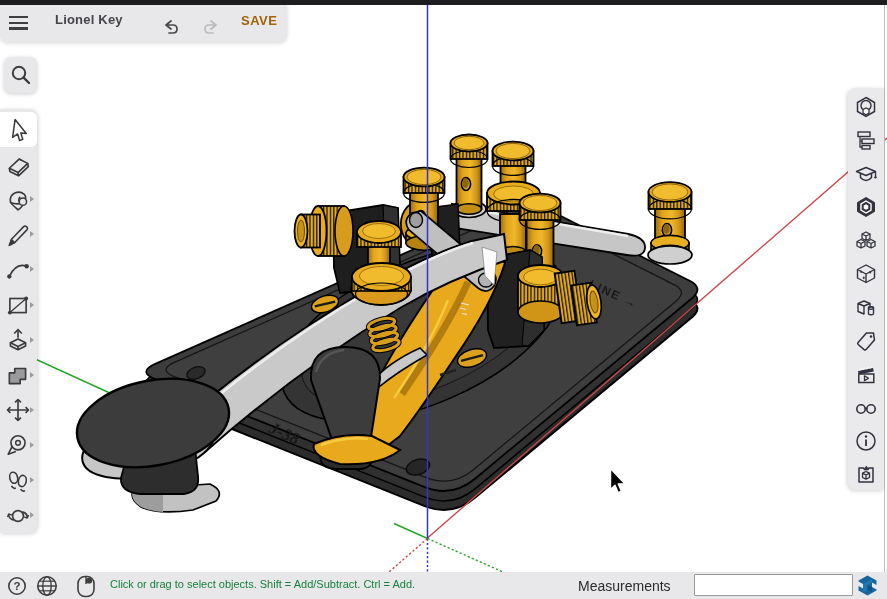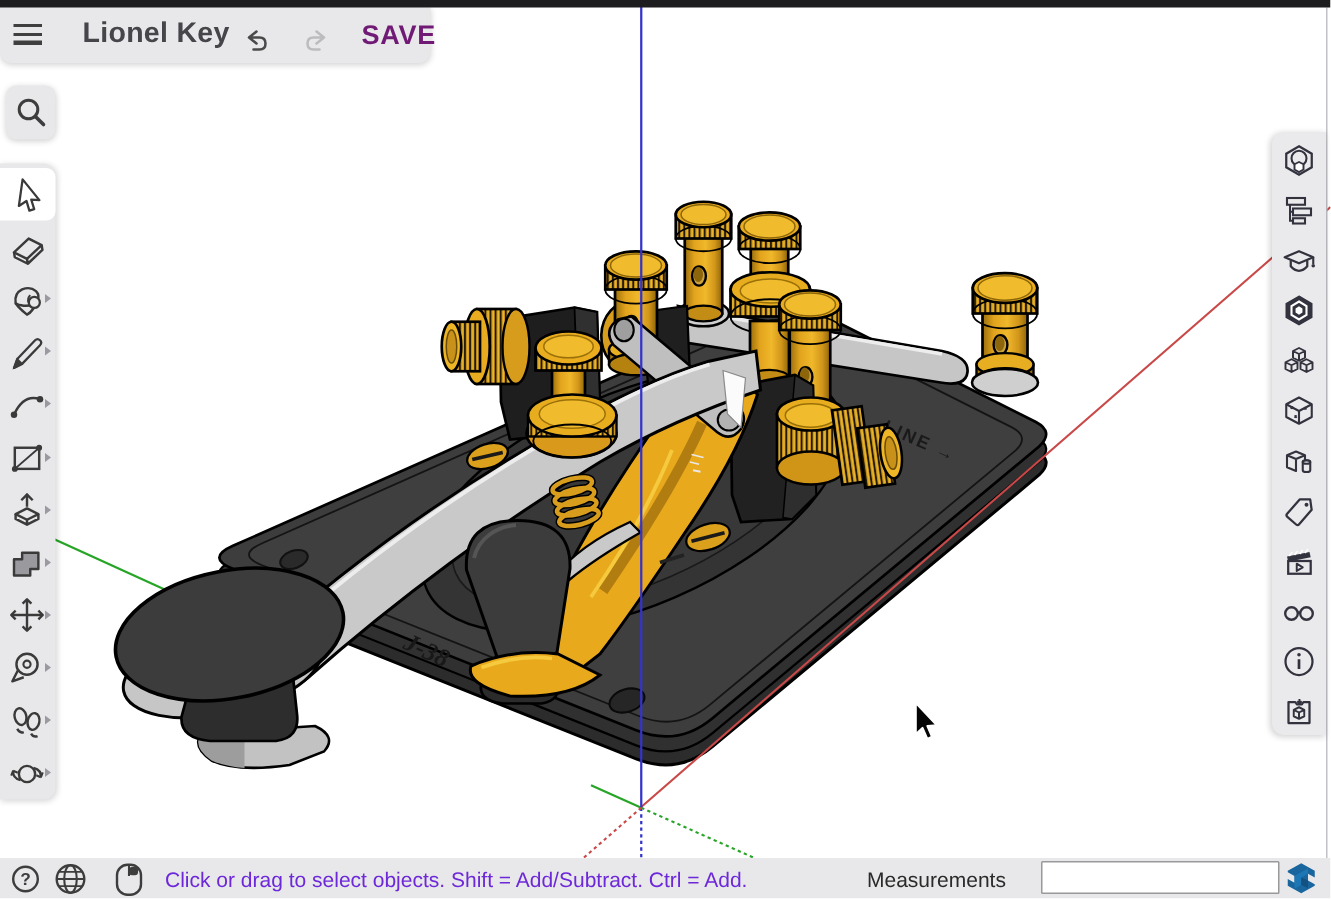--- a/index.html
+++ b/index.html
@@ -3,33 +3,33 @@
 <meta charset="utf-8">
 <style>
   html,body{margin:0;padding:0;}
   body{width:887px;height:599px;overflow:hidden;background:#ffffff;font-family:"Liberation Sans",sans-serif;position:relative;}
   #canvas{position:absolute;left:0;top:0;width:887px;height:599px;}
   .panel{background:#e8e8ea;position:absolute;}
   #topstrip{position:absolute;left:0;top:0;width:887px;height:5px;background:#1d1d1f;z-index:30;}
   #topbar{left:0;top:5px;width:287px;height:37px;border-radius:0 0 8px 8px;box-shadow:0 1px 4px rgba(0,0,0,.18);z-index:25;}
   #topbar .ham{position:absolute;left:9px;top:11px;width:19px;height:14px;}
   #topbar .ham div{height:2.4px;background:#3f3f3f;margin-bottom:3.2px;}
-  #topbar .title{position:absolute;left:55px;top:7px;font-size:19px;font-weight:bold;color:#45454a;letter-spacing:0.2px;text-align:right;}
-  #topbar .save{position:absolute;left:241px;top:8px;font-size:18px;font-weight:bold;color:#701a75;letter-spacing:0.5px;}
+  #topbar .title{position:absolute;left:55px;top:7px;font-size:13px;font-weight:bold;color:#45454a;letter-spacing:0.2px;text-align:right;}
+  #topbar .save{position:absolute;left:241px;top:8px;font-size:13px;font-weight:bold;color:#a16207;letter-spacing:0.5px;}
   #searchbtn{left:4px;top:57px;width:33px;height:36px;border-radius:7px;box-shadow:0 1px 4px rgba(0,0,0,.2);z-index:25;}
   #ltoolbar{left:0;top:109px;width:37px;height:424px;border-radius:0 8px 8px 0;box-shadow:1px 1px 4px rgba(0,0,0,.18);z-index:25;}
   #ltoolbar .slot{position:absolute;left:0;width:37px;height:35px;}
   #ltoolbar .slot.sel{background:#ffffff;border-radius:0 6px 6px 0;}
   #ltoolbar svg{position:absolute;left:5px;top:5px;}
   #ltoolbar .sub{position:absolute;right:3px;top:14px;width:0;height:0;border-left:4px solid #9a9aa0;border-top:3.5px solid transparent;border-bottom:3.5px solid transparent;}
   #rtoolbar{left:848px;top:88px;width:36px;height:402px;border-radius:8px 0 0 8px;box-shadow:-1px 1px 4px rgba(0,0,0,.18);z-index:25;background:#eaeaec;}
   #rtoolbar .slot{position:absolute;left:0;width:36px;height:33.5px;}
   #rtoolbar svg{position:absolute;left:6px;top:5px;}
   #bottombar{left:0;top:572px;width:887px;height:27px;z-index:25;background:#e8e8ea;}
-  #bottombar .status{position:absolute;left:110px;top:5.5px;font-size:14px;color:#6d28d9;}
+  #bottombar .status{position:absolute;left:110px;top:5.5px;font-size:11px;color:#15803d;}
   #bottombar .meas{position:absolute;left:578px;top:5.5px;font-size:14px;color:#2a2a2a;}
   #bottombar input{position:absolute;left:694px;top:2px;width:153px;height:18px;border:1px solid #999;background:#fff;border-radius:1px;}
   .rline{position:absolute;left:884px;top:5px;width:1px;height:567px;background:#c2c2c6;z-index:24;}
 </style>
 </head>
 <body>
 <svg id="canvas" viewBox="0 0 887 599">
   <defs>
 <linearGradient id="goldv" x1="0" y1="0" x2="1" y2="0">
  <stop offset="0" stop-color="#9a6f0c"></stop>

